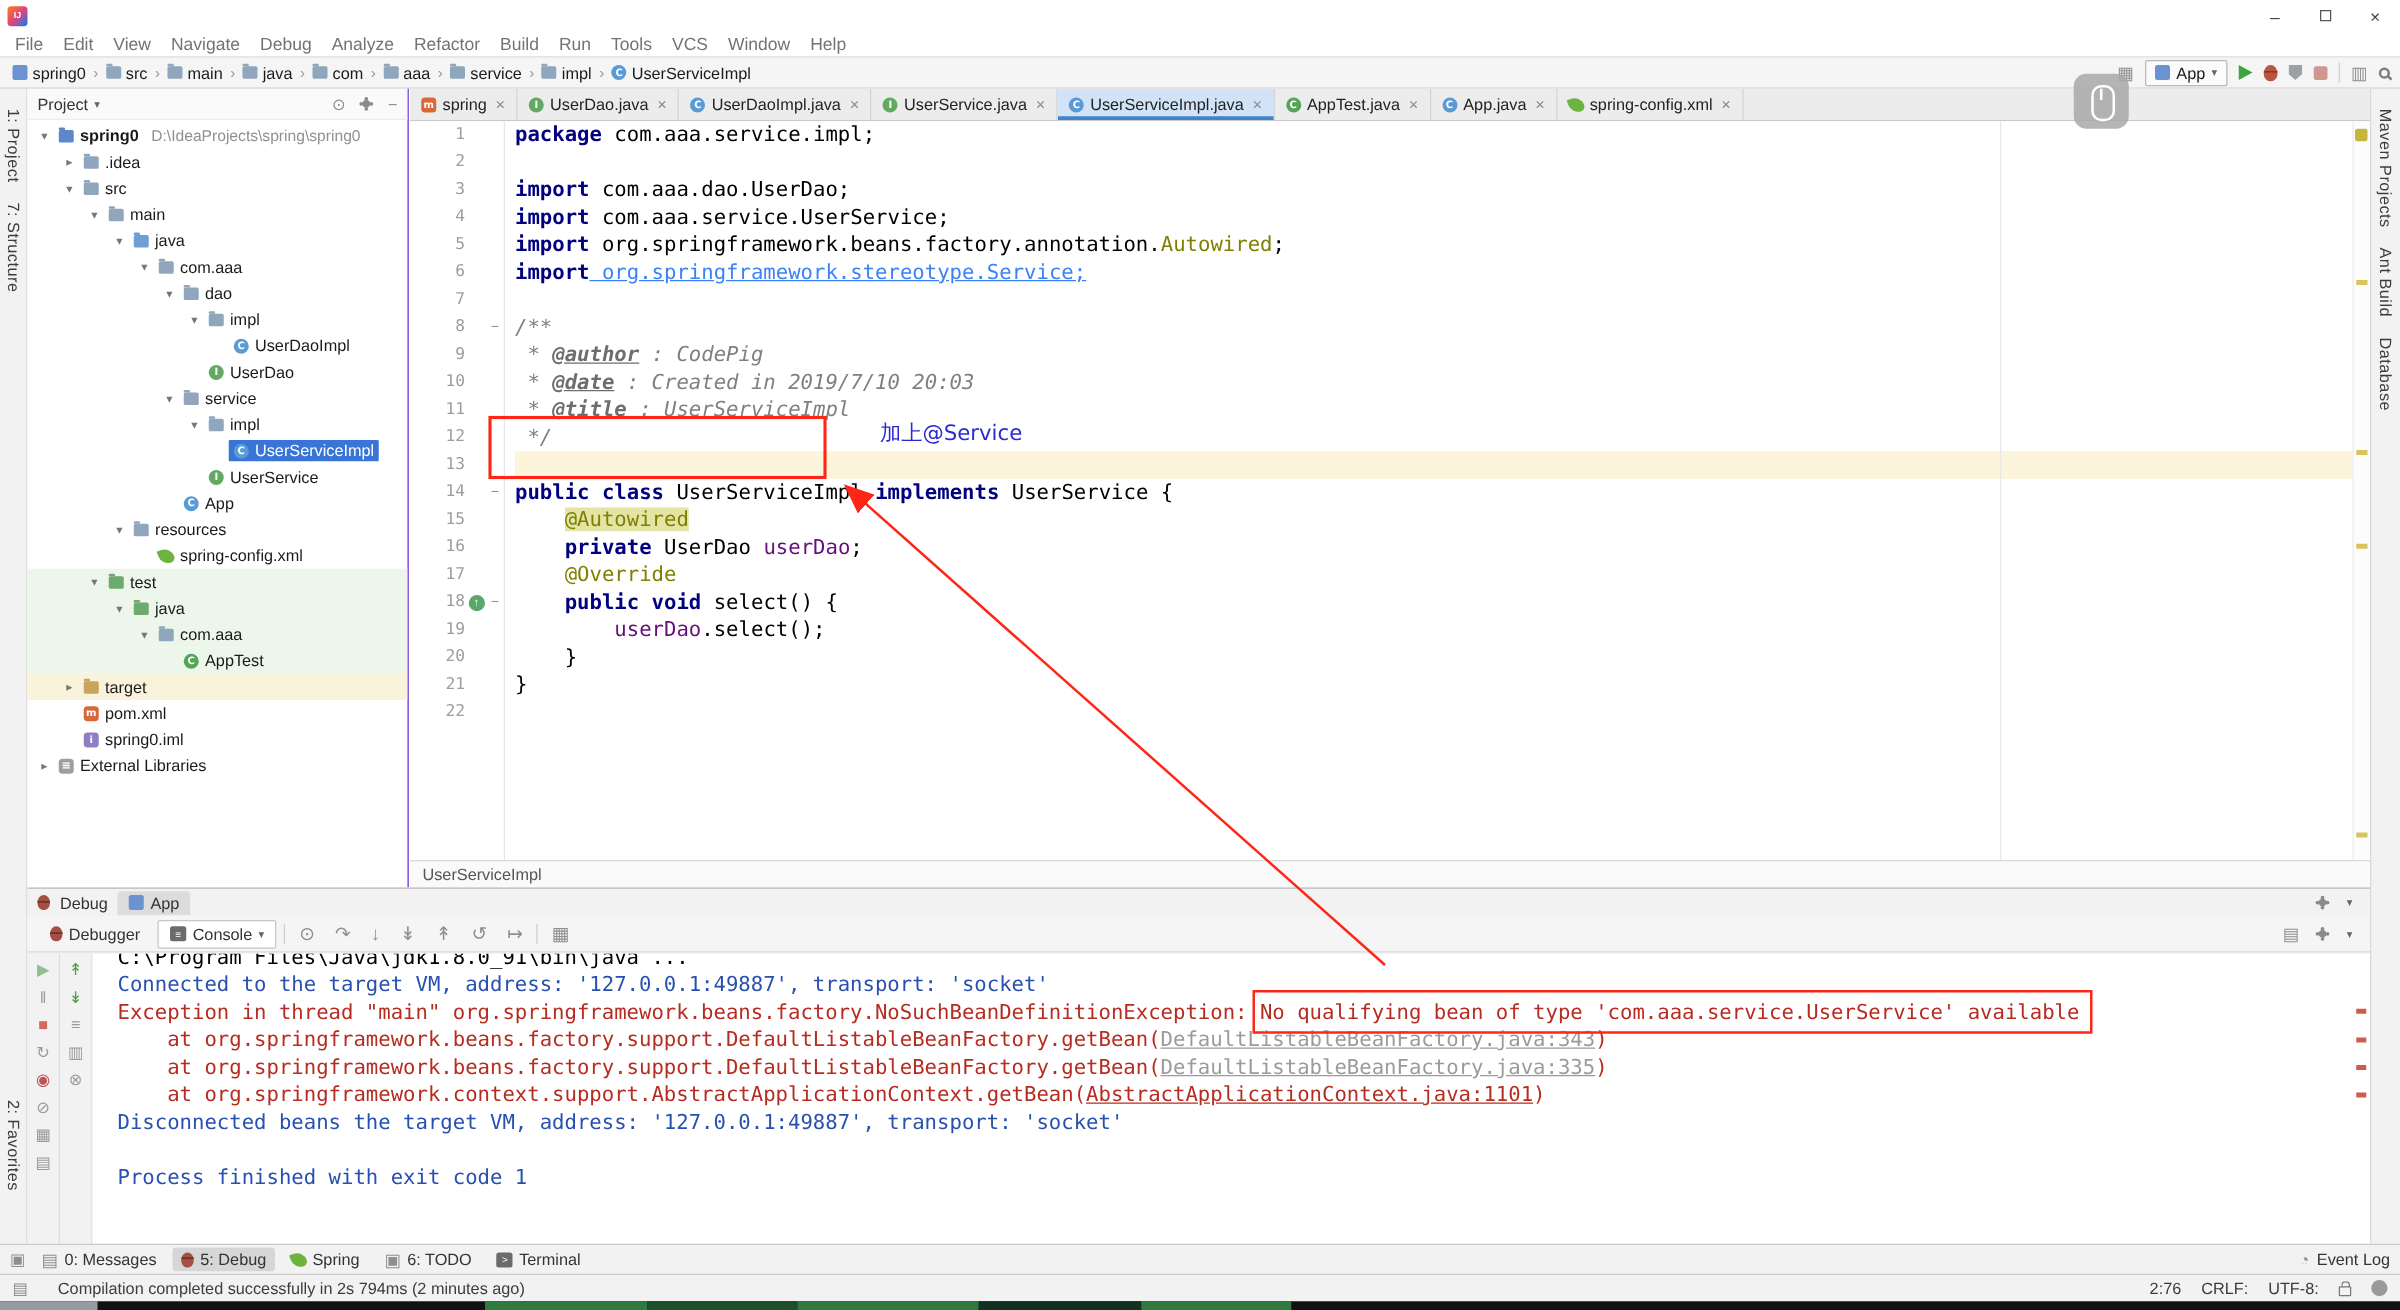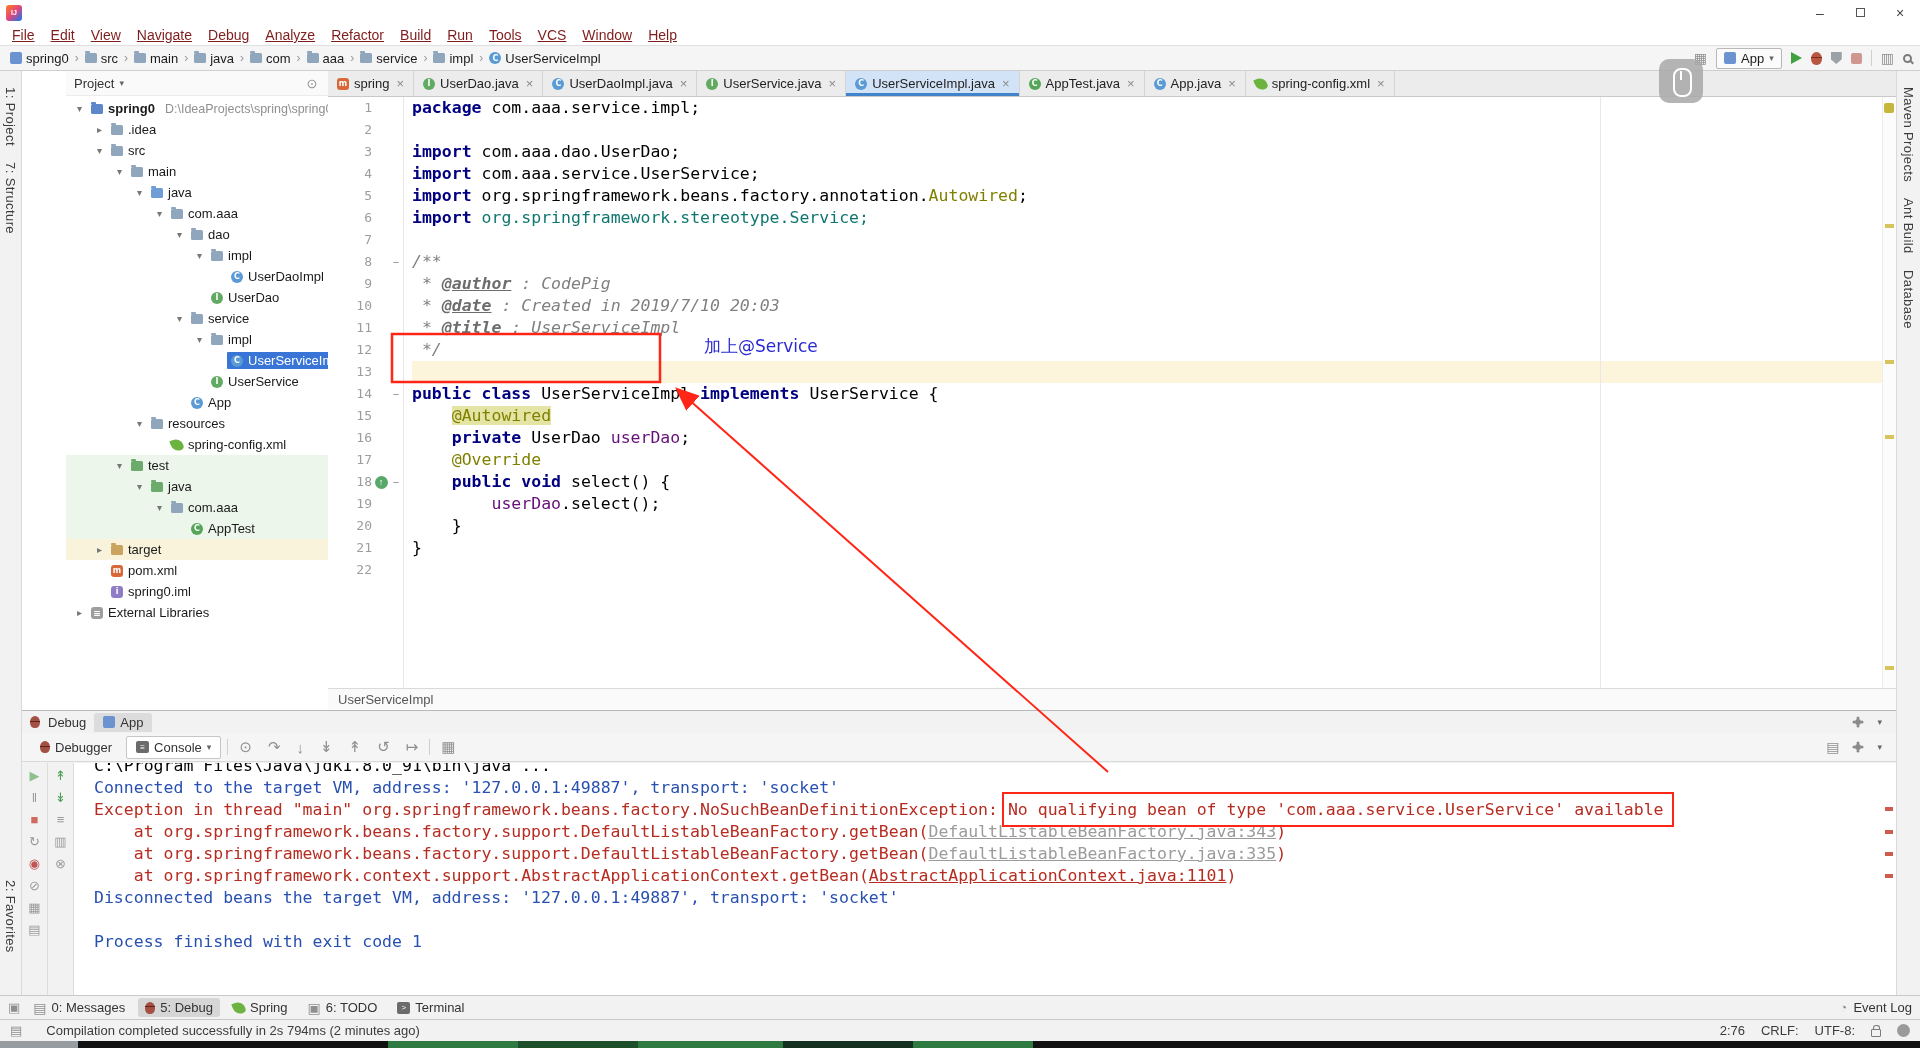--- a/index.html
+++ b/index.html
@@ -10,21 +10,21 @@
   
   .titlebar { position:absolute; top:0; left:0; right:0; height:25px; background:#fff; display:flex; align-items:center; padding-left:6px; }
   .appico { width:16px; height:16px; border-radius:3px; background:linear-gradient(135deg,#fc801d,#e1447d 50%,#087cfa); color:#fff; font-size:7px; font-weight:bold; display:flex; align-items:center; justify-content:center; flex:none; }
   .title-text { margin-left:8px; font-size:13px; color:#262626; white-space:nowrap; }
   .wctls { margin-left:auto; display:flex; height:100%; }
   .wctl { width:40px; display:flex; align-items:center; justify-content:center; color:#444; font-size:14px; }
   .maxbox { width:9px; height:9px; border:1px solid #555; display:inline-block; }
 
   
   .menubar { position:absolute; top:25px; left:0; right:0; height:20px; background:#fff; display:flex; align-items:center; padding-left:4px; }
-  .menu-item { padding:0 8px; font-size:14px; color:#7f1d1d;text-decoration:underline; }
+  .menu-item { padding:0 8px; font-size:14px; color:#737373; }
 
   
   .navbar { position:absolute; top:45px; left:0; right:0; height:26px; background:#f5f5f5; border-top:1px solid #e0e0e0; border-bottom:1px solid #cfcfcf; display:flex; align-items:center; padding:0 8px; }
   .bc { display:flex; align-items:center; gap:3px; font-size:13px; }
   .bc-item { display:flex; align-items:center; gap:4px; padding:0 2px; }
   .bc-sep { color:#999; font-size:12px; padding:0 1px; }
   .nav-right { margin-left:auto; display:flex; align-items:center; gap:9px; }
   .combo { display:flex; align-items:center; gap:5px; border:1px solid #b8b8b8; background:#fbfbfb; height:21px; padding:0 7px; border-radius:2px; font-size:13px; }
   .caret { color:#666; font-size:9px; }
   .gly { color:#8f8f8f; font-size:14px; line-height:1; }
@@ -39,21 +39,21 @@
   .gearico { width:6px; height:6px; background:#8a8a8a; border-radius:50%; box-shadow:0 -4px 0 -1.5px #8a8a8a,0 4px 0 -1.5px #8a8a8a,-4px 0 0 -1.5px #8a8a8a,4px 0 0 -1.5px #8a8a8a; margin:4px; }
 
   
   .stripe { position:absolute; top:71px; height:924px; background:#f2f2f2; display:flex; flex-direction:column; align-items:center; }
   .stripe.left { left:0; width:22px; border-right:1px solid #d9d9d9; }
   .stripe.right { left:1896px; width:24px; border-left:1px solid #d9d9d9; }
   .vlabel { writing-mode:vertical-rl; font-size:13px; color:#3c3c3c; margin-top:16px; letter-spacing:0.4px; }
   .vlabel.bottom { position:absolute; bottom:42px; margin:0; }
 
   
-  .proj { position:absolute; top:71px; left:22px; width:305px; height:639px; background:#fff; border-right:4px solid #6d28d9; overflow:hidden;margin-left:44px; }
+  .proj { position:absolute; top:71px; left:22px; width:305px; height:639px; background:#fff; border-right:1px solid #6d28d9; overflow:hidden; }
   .phead { height:25px; display:flex; align-items:center; gap:5px; padding:0 8px; background:#fafafa; border-bottom:1px solid #ececec; font-size:13px; color:#333; }
   .ph-icons { margin-left:auto; display:flex; gap:10px; align-items:center; }
   .tree { padding-top:2px; }
   .trow { height:21px; display:flex; align-items:center; white-space:nowrap; font-size:13px; }
   .trow.bg-test { background:#ecf6ea; }
   .trow.bg-exc { background:#f8f3da; }
   .chev { width:15px; display:inline-block; text-align:center; color:#777; font-size:10px; flex:none; }
   .tcore { display:inline-flex; align-items:center; gap:5px; padding:1px 4px; border-radius:1px; }
   .tcore.sel { background:#3875d6; color:#fff; }
   .tlabel.b { font-weight:bold; }
@@ -96,21 +96,21 @@
   .ecrumb { position:absolute; left:0; right:0; bottom:0; height:22px; border-top:1px solid #d9d9d9; background:#fafafa; display:flex; align-items:center; padding-left:10px; font-size:13px; color:#555; }
 
   
   .s-kw { color:#000080; font-weight:bold; }
   .s-pl { color:#000; }
   .s-cmt { color:#808080; font-style:italic; }
   .s-tag { color:#6d6d6d; font-weight:bold; font-style:italic; text-decoration:underline; }
   .s-ann { color:#808000; }
   .s-hl { background:#e4e4a4; }
   .s-fld { color:#660e7a; }
-  .s-dim { color:#0f766e; }
+  .s-dim { color:#3b82f6;text-decoration:underline; }
 
   
   .dbg { position:absolute; top:710px; left:22px; width:1874px; height:285px; border-top:1px solid #b9b9b9; background:#f2f2f2; }
   .dhead { height:22px; display:flex; align-items:center; gap:8px; padding:0 8px; font-size:13px; color:#333; }
   .dtab { display:flex; align-items:center; gap:5px; padding:2px 9px; background:#dcdcdc; border-radius:3px 3px 0 0; }
   .dhead-icons { margin-left:auto; display:flex; align-items:center; gap:12px; padding-right:6px; }
   .dtools { height:29px; background:#f5f5f5; border-bottom:1px solid #d9d9d9; display:flex; align-items:center; padding:0 8px; gap:6px; }
   .view { display:flex; align-items:center; gap:5px; padding:3px 9px; font-size:13px; border:1px solid transparent; border-radius:2px; color:#333; }
   .view.active { background:#fff; border-color:#c6c6c6; }
   .step { color:#8f8f8f; font-size:15px; padding:0 5px; }

